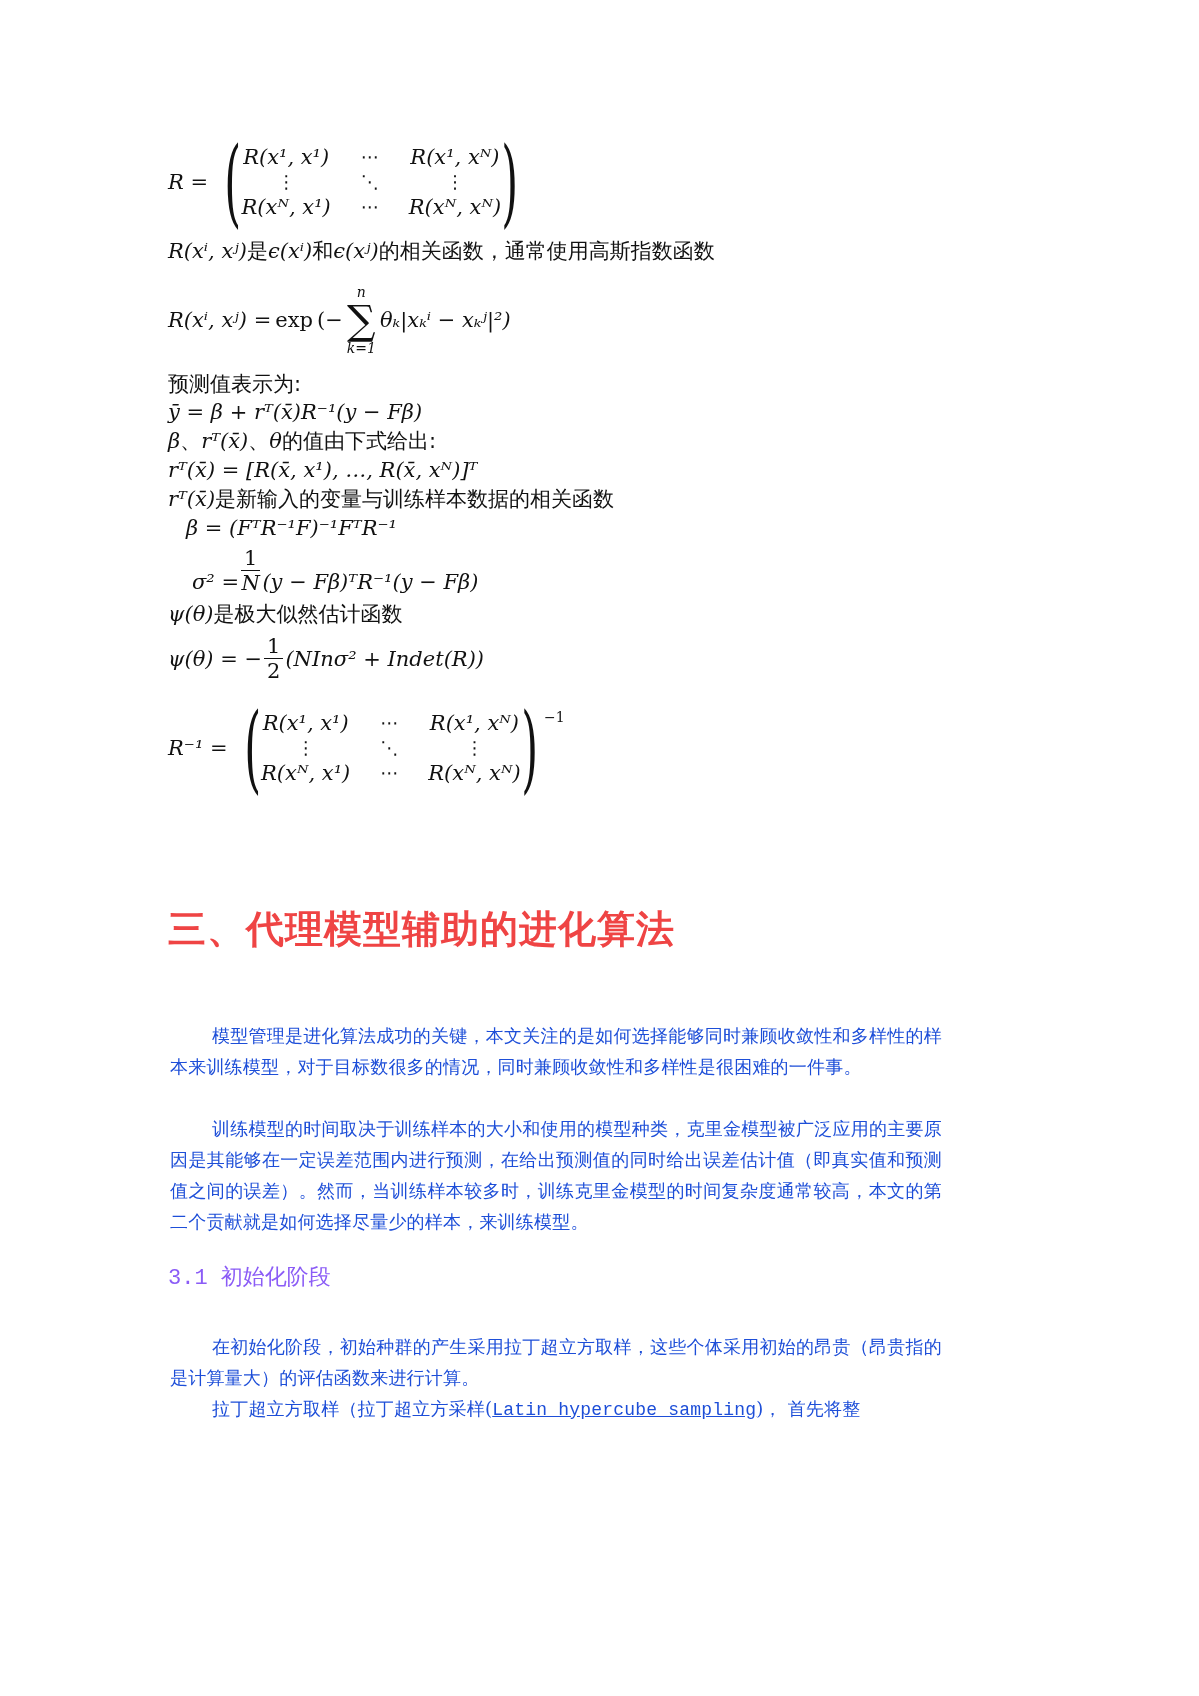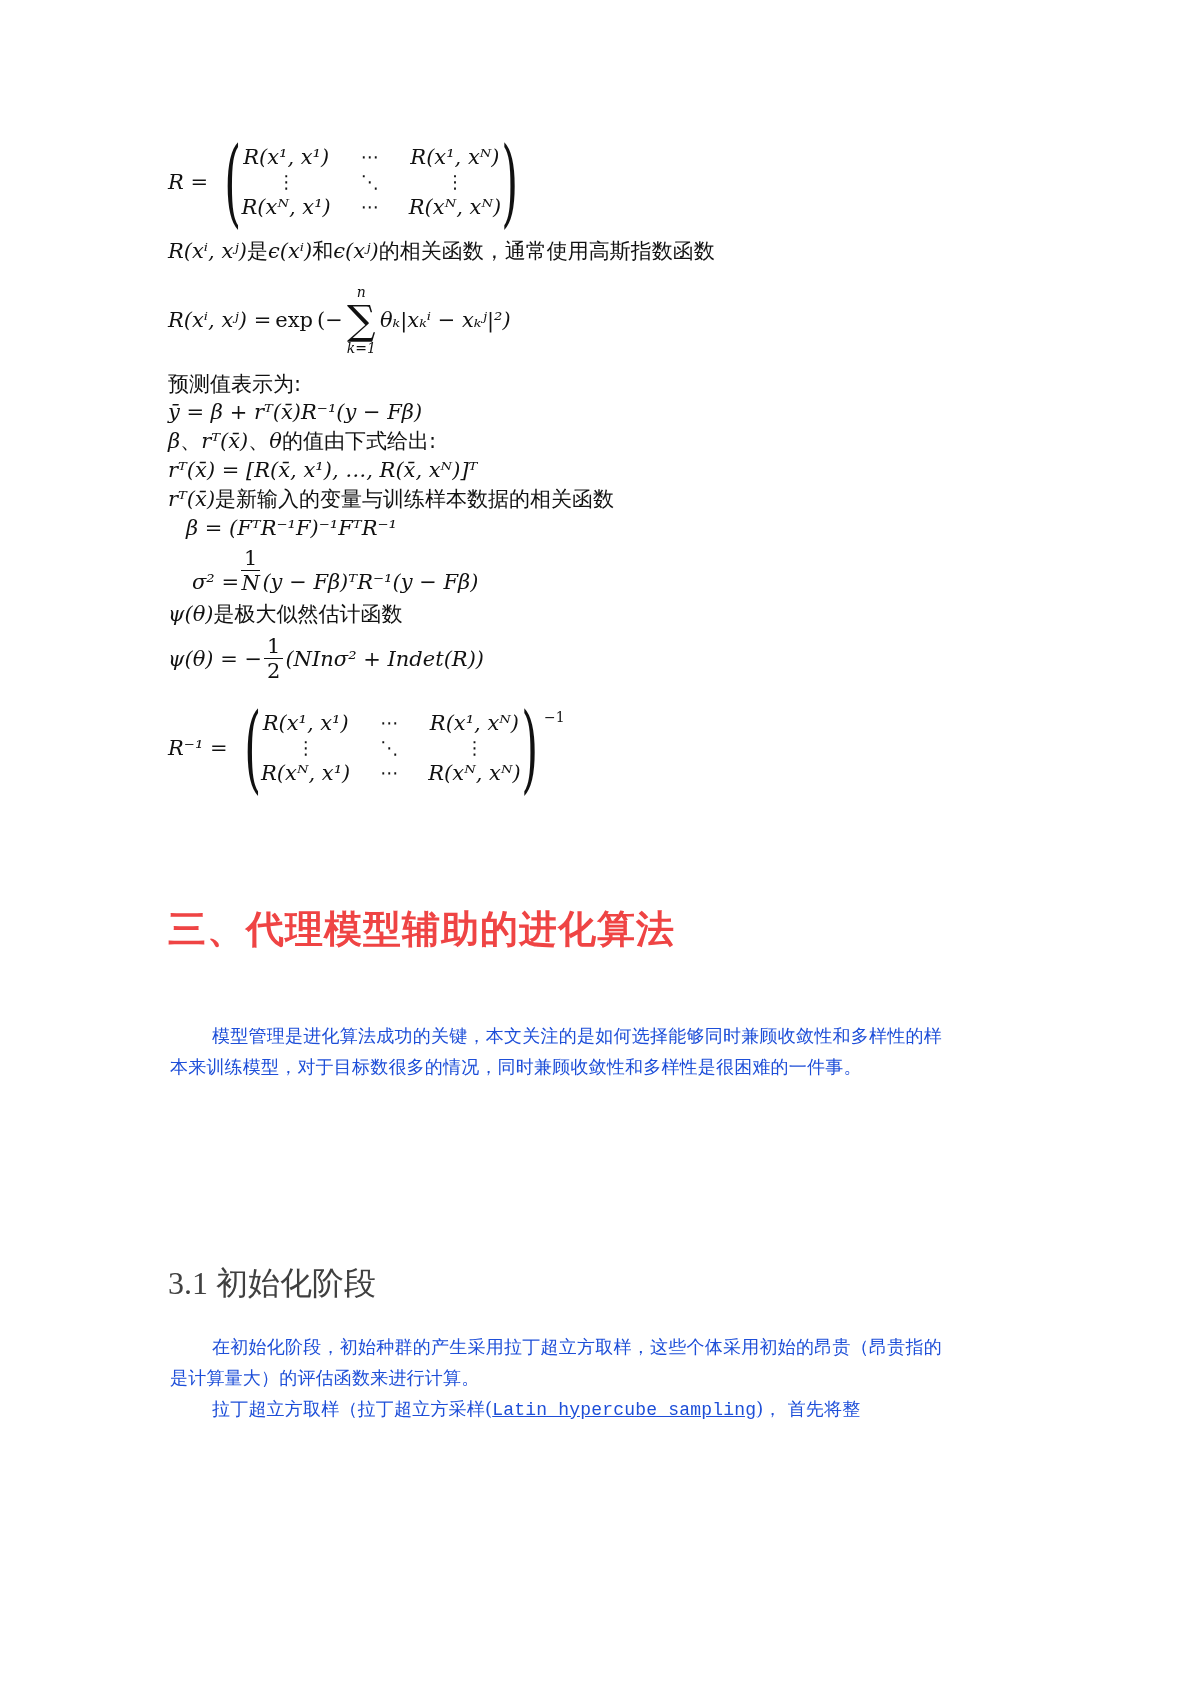--- a/index.html
+++ b/index.html
@@ -88,23 +88,23 @@
     .sum .lim { font-size: 14px; line-height: 16px; }
 
     .h1 {
       font-family: "DejaVu Sans", "Liberation Sans", sans-serif;
       font-weight: bold;
       font-size: 38px;
       letter-spacing: 1px;
       color: #ef4444;
     }
     .h2 {
-      font-family: Liberation Serif, serif;
-      font-size: 32px;
-      color: #404040;
+      font-family: Liberation Mono, monospace;
+      font-size: 22px;
+      color: #8b5cf6;
     }
     .para {
       position: absolute;
       left: 170px;
       width: 772px;
       font-family: "DejaVu Serif", "Liberation Serif", serif;
       font-size: 18px;
       line-height: 31px;
       text-align: justify;
       text-indent: 42px;
@@ -207,19 +207,20 @@
       <span class="cell">R(xᴺ, xᴺ)</span>
     </div>
     <span class="paren r">)</span>
     <span class="exp">−1</span>
   </div>
 
 
   <div class="abs h1" style="left:168px; top:904px;">三、代理模型辅助的进化算法</div>
 
   <div class="para" style="top:1020px;">模型管理是进化算法成功的关键，本文关注的是如何选择能够同时兼顾收敛性和多样性的样本来训练模型，对于目标数很多的情况，同时兼顾收敛性和多样性是很困难的一件事。</div>
+  <div class="para" style="top:1113px;">训练模型的时间取决于训练样本的大小和使用的模型种类，克里金模型被广泛应用的主要原因是其能够在一定误差范围内进行预测，在给出预测值的同时给出误差估计值（即真实值和预测值之间的误差）。然而，当训练样本较多时，训练克里金模型的时间复杂度通常较高，本文的第二个贡献就是如何选择尽量少的样本，来训练模型。</div>
 
   <div class="abs h2" style="left:168px; top:1262px;">3.1  初始化阶段</div>
 
   <div class="para" style="top:1331px;">在初始化阶段，初始种群的产生采用拉丁超立方取样，这些个体采用初始的昂贵（昂贵指的是计算量大）的评估函数来进行计算。</div>
   <div class="para latin" style="top:1393px;"><span>拉丁超立方取样（拉丁超立方采样(</span><span class="mono">Latin hypercube sampling</span><span>)， 首先将整</span></div>
 
 </div>
 
 </body></html>

